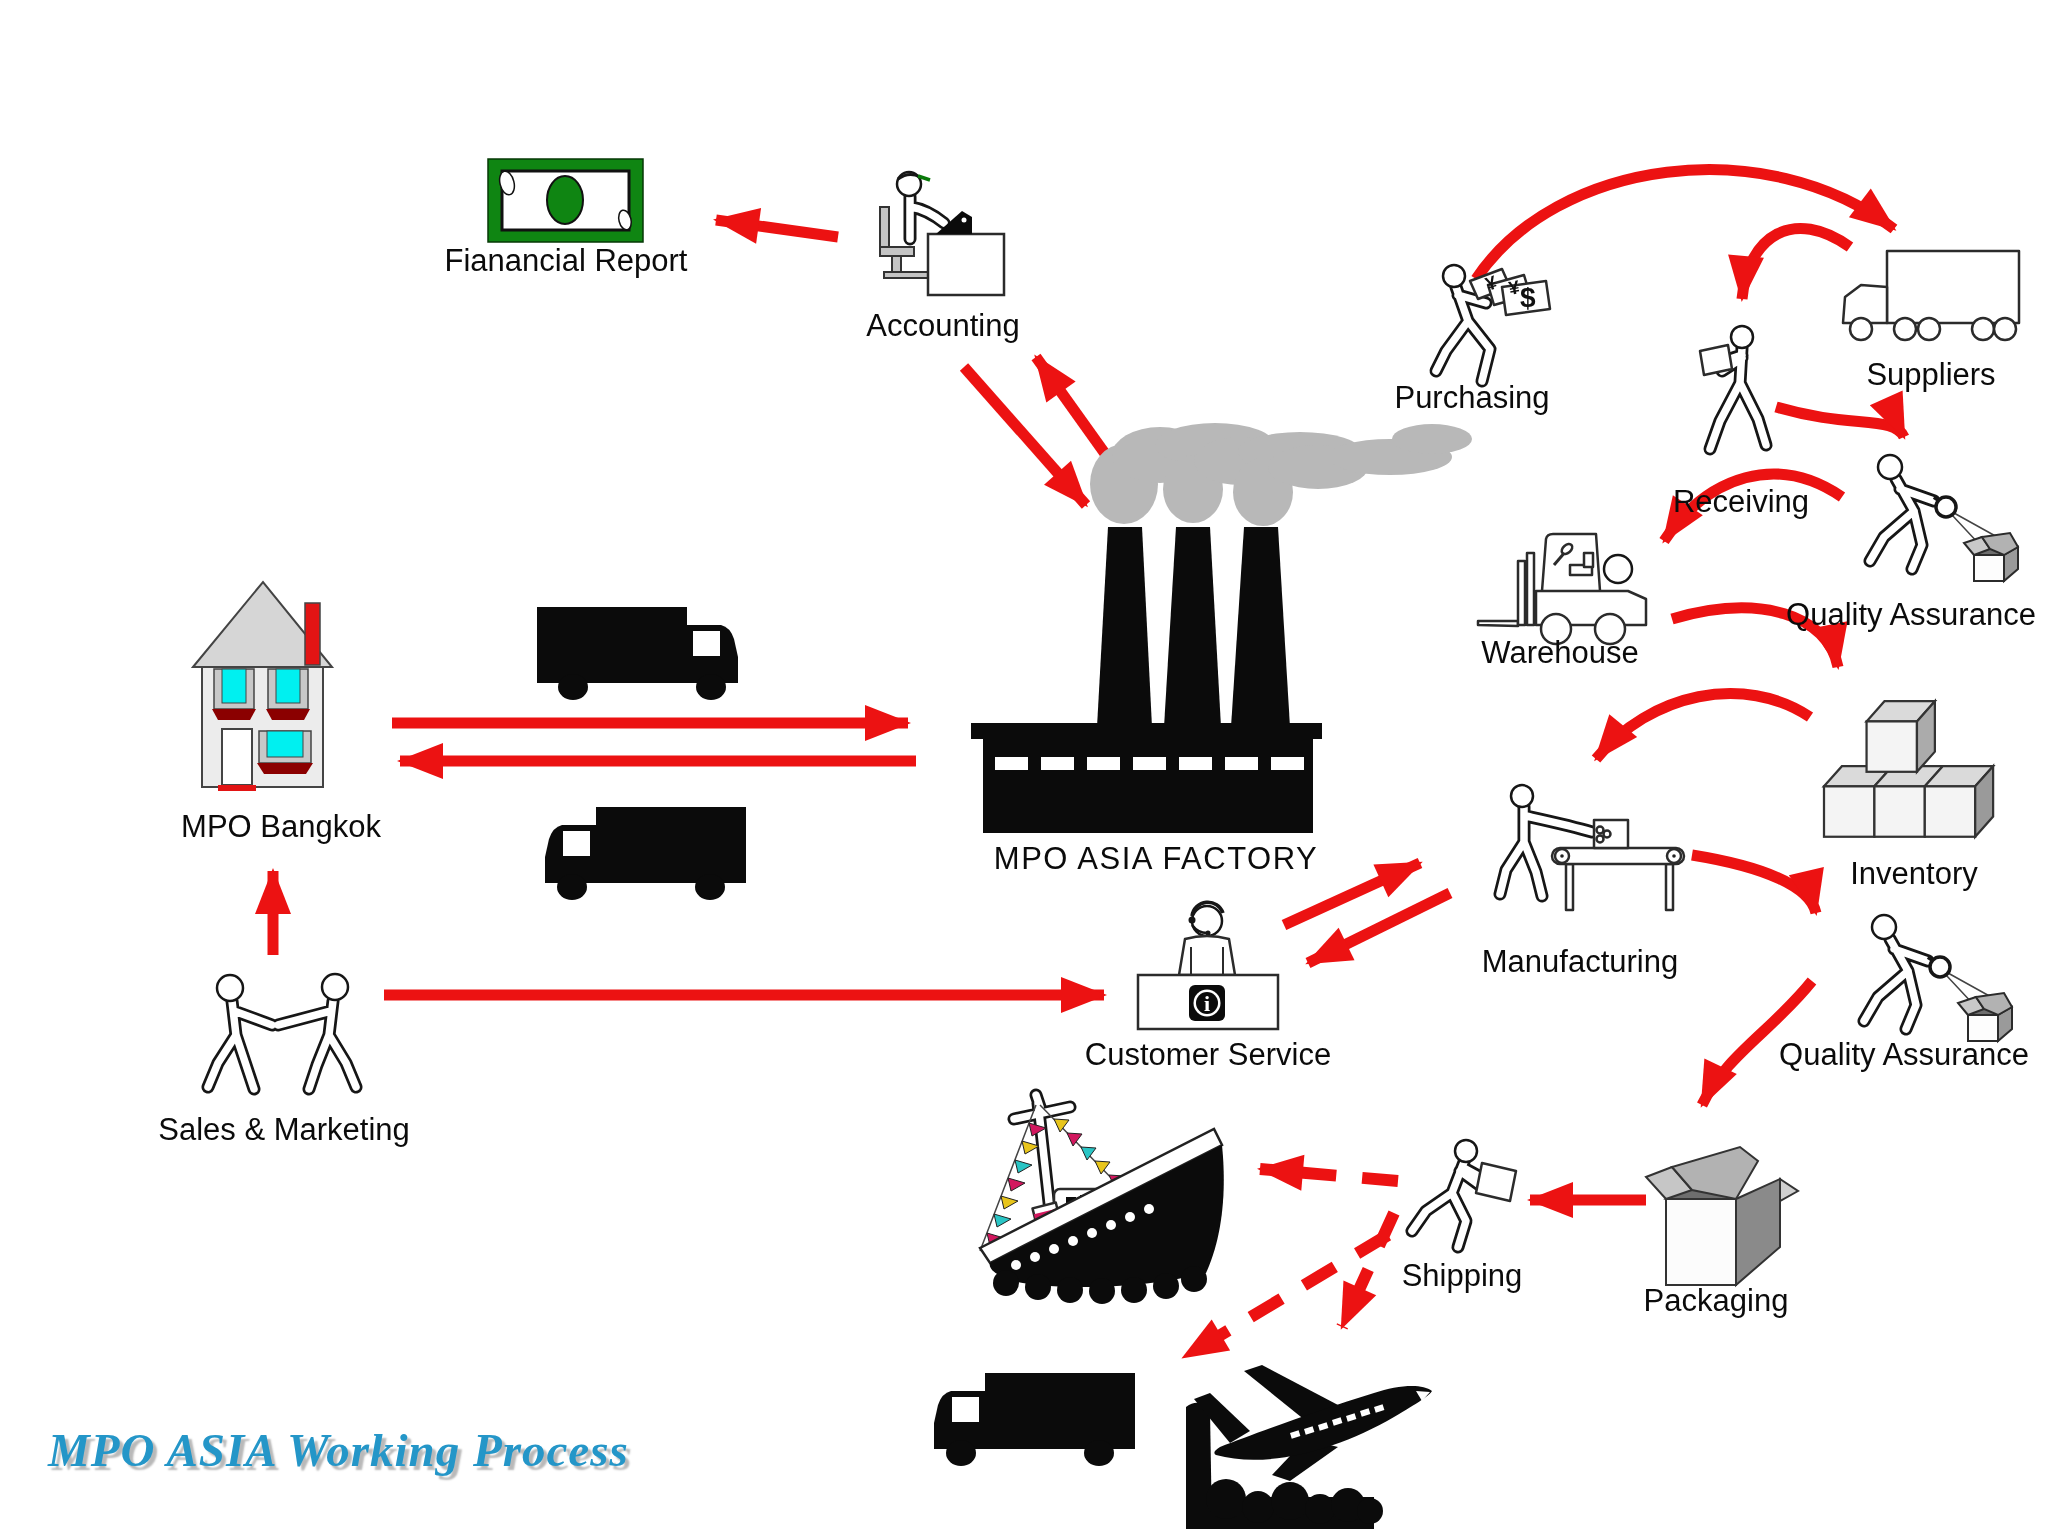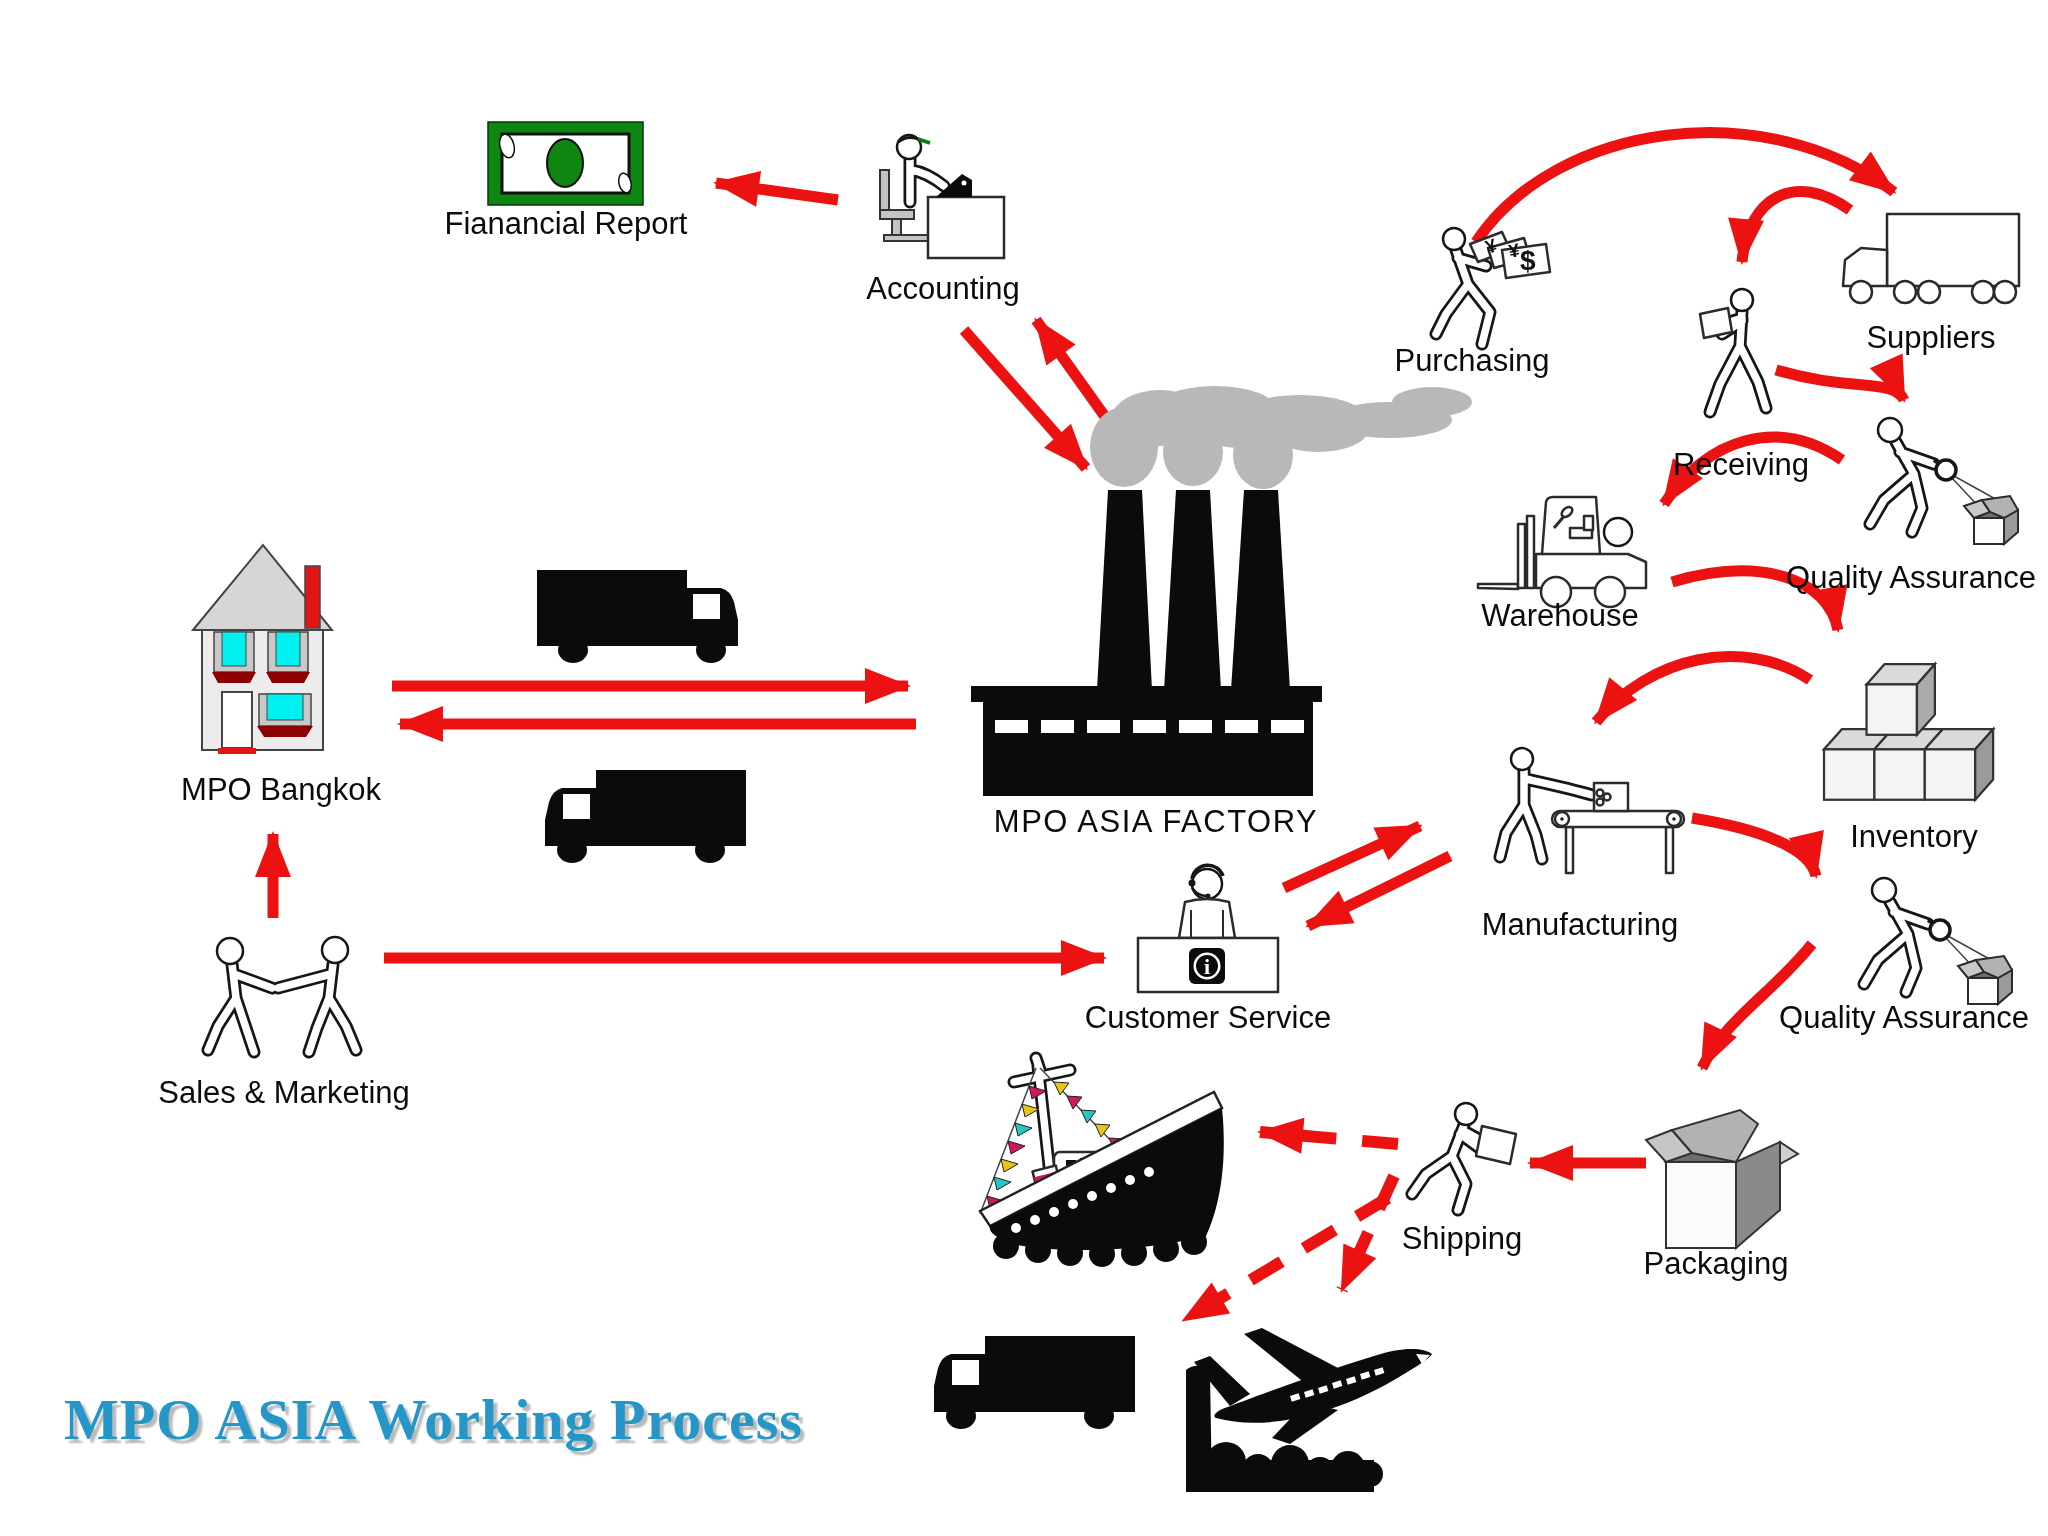--- a/index.html
+++ b/index.html
@@ -1,30 +1,30 @@
 <!DOCTYPE html>
 <html><head>
 <meta charset="utf-8">
 <style>
   html,body{margin:0;padding:0;background:#fff;}
   body{width:2048px;height:1536px;overflow:hidden;position:relative;
        font-family:"Liberation Sans",sans-serif;}
-  .stage{position:absolute;inset:0;}
+  .stage{position:absolute;inset:0;margin-top:37px;}
   svg{display:block;}
   .lbl{font-family:"Liberation Sans",sans-serif;font-size:31px;fill:#0b0b0b;text-anchor:middle;}
   .arrow{fill:none;stroke:#EC1212;stroke-width:11;marker-end:url(#ah);}
   .arrow.dash{stroke-width:12;stroke-dasharray:36 26;}
   .tube-b{fill:none;stroke:#161616;stroke-width:13;stroke-linecap:round;stroke-linejoin:round;}
   .tube-w{fill:none;stroke:#ffffff;stroke-width:7.5;stroke-linecap:round;stroke-linejoin:round;}
   .head{fill:#fff;stroke:#161616;stroke-width:2.5;}
   .out{fill:#fff;stroke:#2b2b2b;stroke-width:2.5;stroke-linejoin:round;}
   .thin{fill:none;stroke:#444;stroke-width:1.5;}
-  #page-title{position:absolute;left:64px;top:1386px;
-      font-family:"Liberation Serif",serif;font-weight:bold;font-size:58px;
-      color:#2496C8;text-shadow:4px 4px 2px #b9b9b9;letter-spacing:1px;white-space:nowrap;}
+  #page-title{position:absolute;left:48px;top:1386px;
+      font-family:"Liberation Serif",serif;font-weight:bold;font-size:47px;
+      color:#2496C8;text-shadow:4px 4px 2px #b9b9b9;letter-spacing:1px;white-space:nowrap;font-style:italic;}
 </style>
 </head>
 <body>
 
 <div class="stage">
 <svg viewBox="0 0 2048 1536" width="2048" height="1536">
   <defs>
     <marker id="ah" markerUnits="userSpaceOnUse" markerWidth="50" markerHeight="40" refX="44" refY="19" orient="auto">
       <path d="M1,1 L47,19 L1,37 z" fill="#EC1212"></path>
     </marker>

